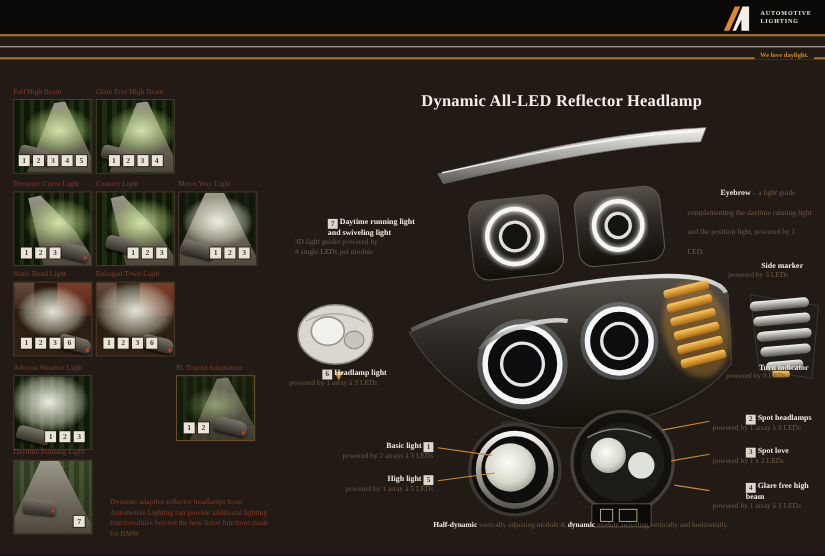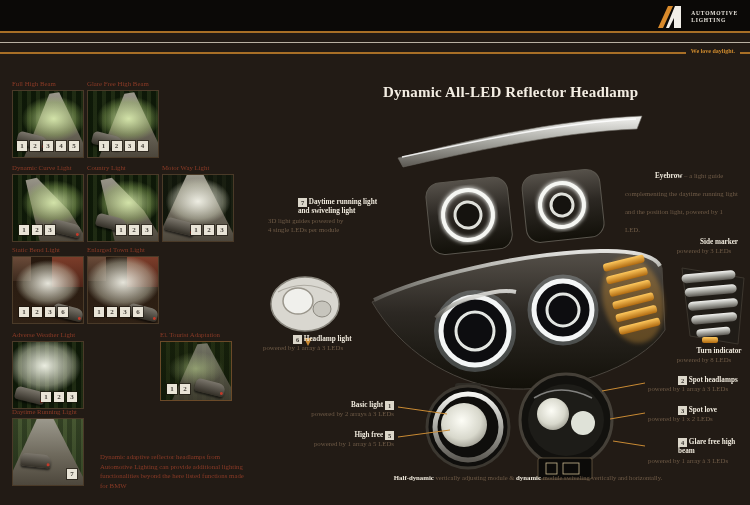--- a/index.html
+++ b/index.html
@@ -49,21 +49,21 @@
   
   #title{position:absolute;left:383px;top:84px;font-size:15px;font-weight:bold;color:#f3edE2;
          color:#f3ede2;letter-spacing:.2px;z-index:3;}
   #art{position:absolute;left:0;top:0;z-index:2;pointer-events:none;}
   .co{position:absolute;z-index:3;}
   .bold{color:#efe9dc;font-weight:bold;font-size:7.2px;line-height:1.3;margin-left:30px;}
   .dim{color:#6f5b47;font-size:6.8px;line-height:1.32;}
   .numchip{display:inline-block;width:9px;height:9px;background:#dcd7ca;color:#393530;font-size:6.5px;
            font-weight:bold;text-align:center;line-height:9px;vertical-align:-1px;}
   .tr{text-align:right;}
-  .tc{text-align:center;}
+  .tc{}
   #note{position:absolute;left:100px;top:452px;width:152px;font-size:6.8px;line-height:1.4;
         color:#8a3a26;z-index:3;}
   #footer{position:absolute;left:358px;top:474px;width:340px;text-align:center;z-index:3;
           font-size:6.6px;color:#6f5b47;}
   #footer b{color:#efe9dc;font-size:6.8px;}
 </style>
 </head>
 <body>
 
 <div id="page">
@@ -355,39 +355,39 @@
 
   <div class="co" style="left:625px;top:164px;width:114px">
     <span class="bold">Eyebrow</span><span class="dim"> – a light guide complementing the daytime running light and the position light, powered by 1 LED.</span>
   </div>
 
   <div class="co tc" style="left:662px;top:238px;width:84px">
     <div class="bold">Side marker</div>
     <div class="dim">powered by 3 LEDs</div>
   </div>
 
-  <div class="co tc" style="left:660px;top:347px;width:88px">
+  <div class="co tc" style="left:660px;top:330px;width:88px">
     <div class="bold">Turn indicator</div>
     <div class="dim">powered by 8 LEDs</div>
   </div>
 
   <div class="co" style="left:263px;top:335px;width:120px">
     <div class="bold"><span class="numchip">6</span>
       <span>Headlamp light</span></div>
     <div class="dim">powered by 1 array à 3 LEDs</div>
   </div>
 
   <div class="co tr" style="left:262px;top:401px;width:132px">
     <div class="bold"><span>Basic light</span>
       <span class="numchip">1</span></div>
     <div class="dim">powered by 2 arrays à 3 LEDs</div>
   </div>
 
   <div class="co tr" style="left:262px;top:431px;width:132px">
-    <div class="bold"><span>High free</span>
+    <div class="bold"><span>High light</span>
       <span class="numchip">5</span></div>
     <div class="dim">powered by 1 array à 5 LEDs</div>
   </div>
 
   <div class="co" style="left:648px;top:376px;width:100px">
     <div class="bold"><span class="numchip">2</span>
       <span>Spot headlamps</span></div>
     <div class="dim">powered by 1 array à 3 LEDs</div>
   </div>
 

